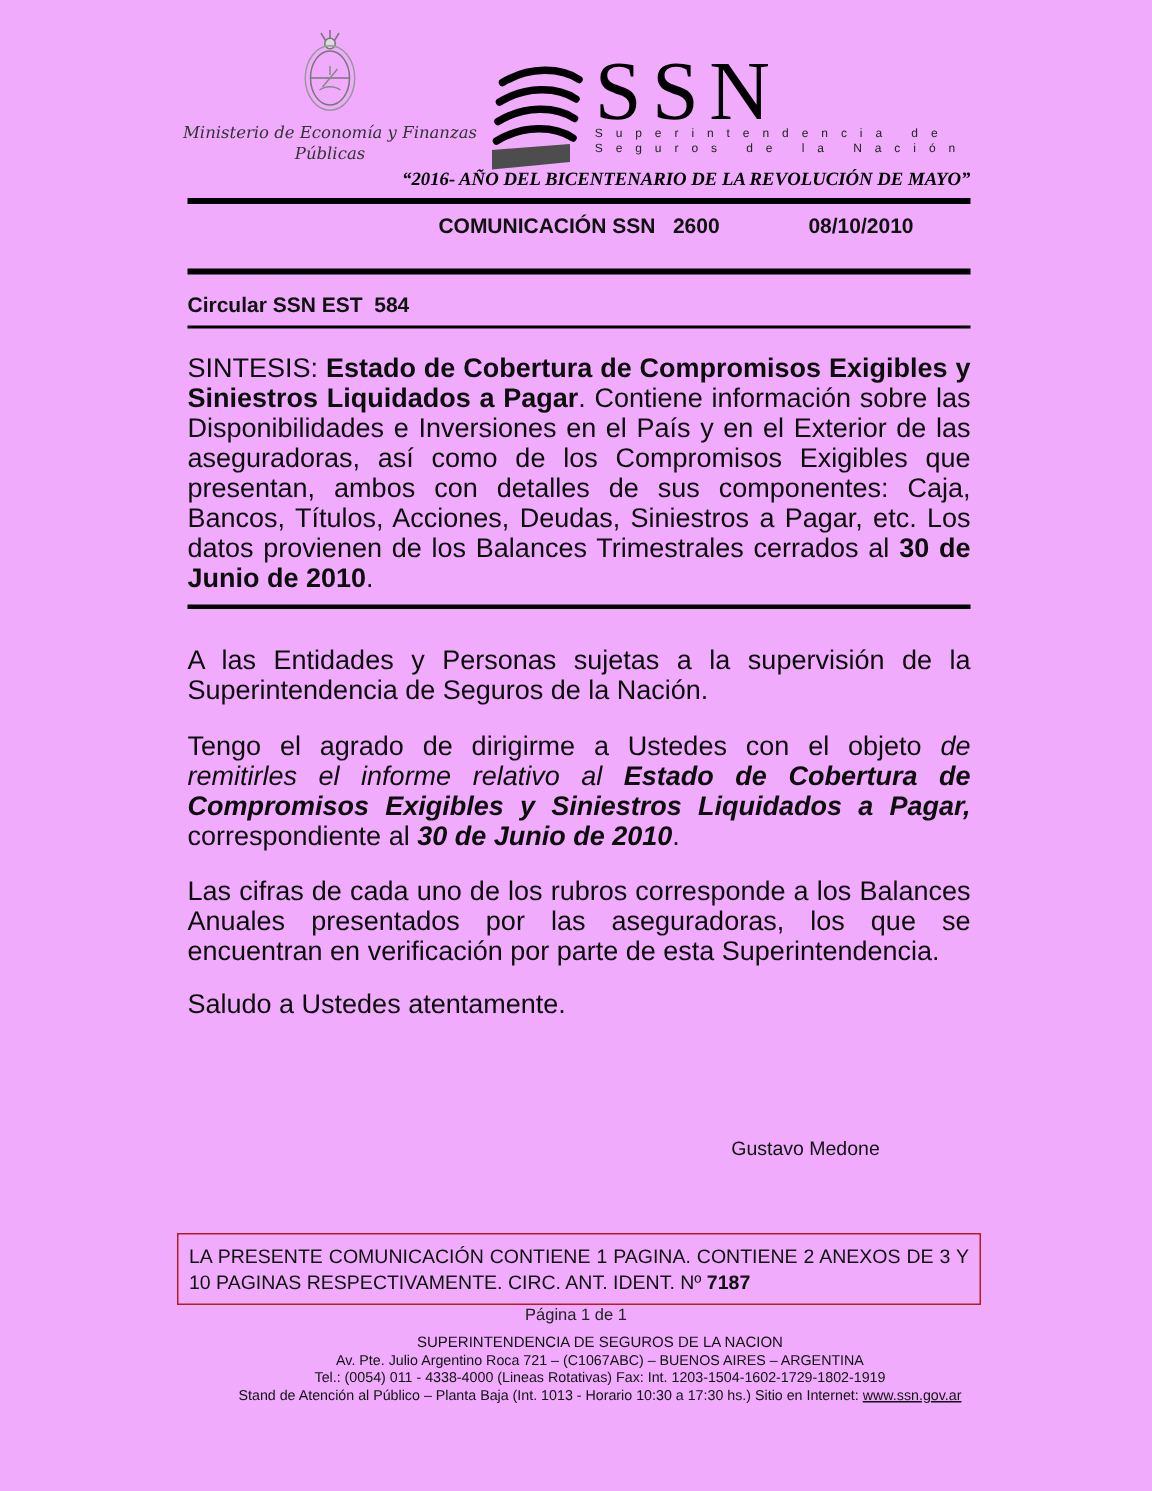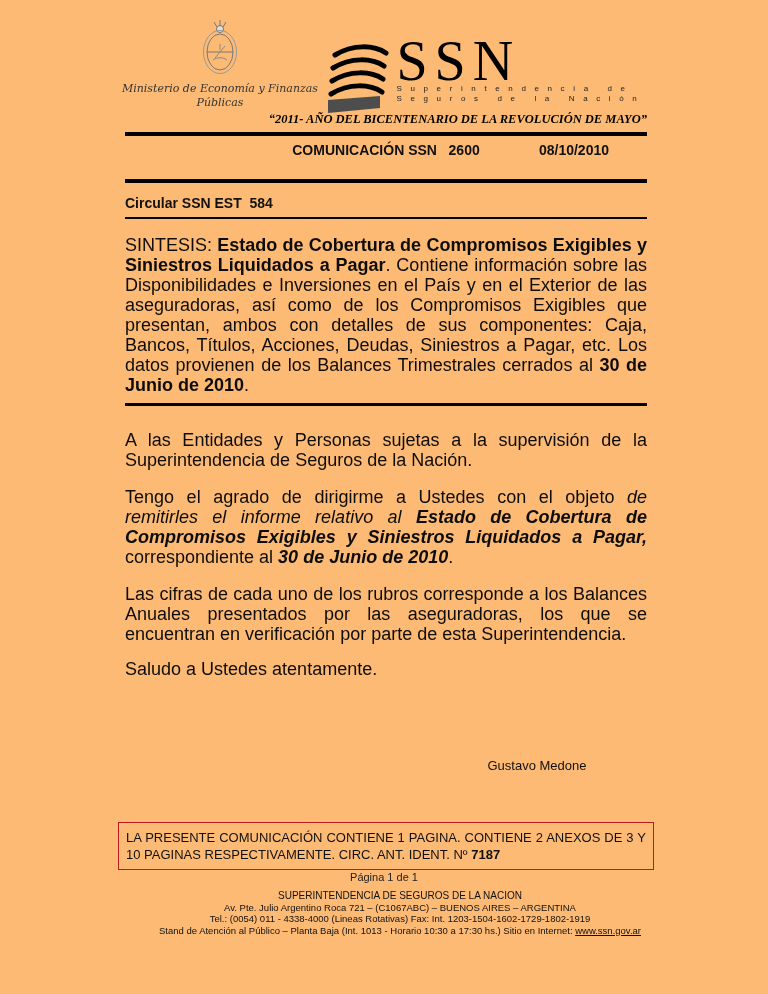--- a/index.html
+++ b/index.html
@@ -1,21 +1,21 @@
 <!DOCTYPE html>
 <html><head>
 <meta charset="utf-8">
 <style>
   * { margin:0; padding:0; box-sizing:border-box; }
   html,body { background:#ffffff; }
   body {
     width:768px; height:994px; position:relative; overflow:hidden;
     font-family:"Liberation Sans", sans-serif; color:#111;
   }
-  .page { position:absolute; inset:0; background:#fdba74; }
+  .page { position:absolute; inset:0; background:#f0abfc; }
 
   
   .org-block { position:absolute; left:120px; top:20px; width:200px; text-align:center; }
   .org-block svg { display:block; margin:0 auto 6px auto; }
   .script-line { font-family:"DejaVu Serif", serif; font-style:italic; font-size:11px; color:#333; line-height:14px; }
   .script-line.small { font-size:9.5px; color:#444; }
 
   .ssn-block { position:absolute; right:128px; top:38px; display:flex; align-items:flex-start; }
   .ssn-waves { margin-right:6px; margin-top:4px; }
   .ssn-col { display:flex; flex-direction:column; }
@@ -98,21 +98,21 @@
     </span>
     <div class="ssn-col">
       <div class="ssn-word">SSN</div>
       <div class="ssn-sub">S u p e r i n t e n d e n c i a   d e</div>
       <div class="ssn-sub">S e g u r o s   d e   l a   N a c i ó n</div>
     </div>
   </div>
 
   <div class="content">
 
-    <div class="motto">“2011- AÑO DEL BICENTENARIO DE LA REVOLUCIÓN DE MAYO”</div>
+    <div class="motto">“2016- AÑO DEL BICENTENARIO DE LA REVOLUCIÓN DE MAYO”</div>
     <div class="rule thick"></div>
 
     <div class="comm-row">
       <span class="comm-title">COMUNICACIÓN SSN   2600</span>
       <span class="comm-date">08/10/2010</span>
     </div>
     <div class="rule thick"></div>
 
     <div class="circular">Circular SSN EST  584</div>
 

